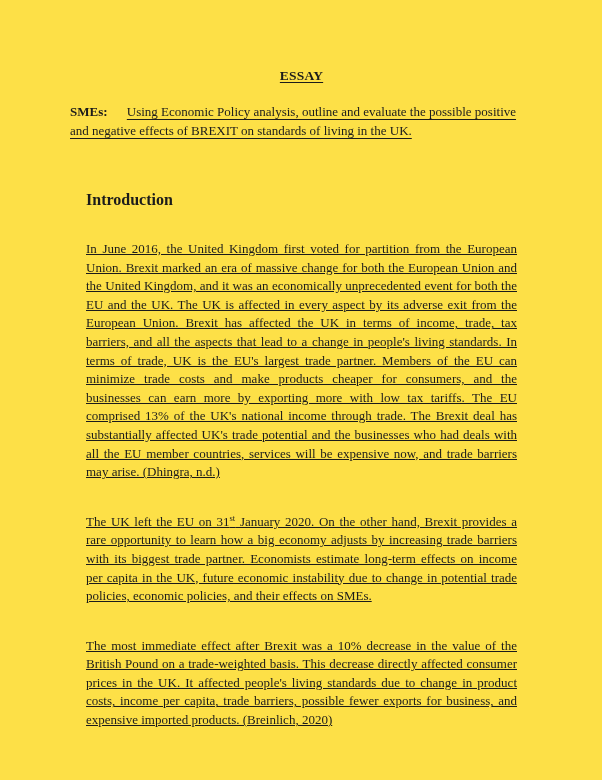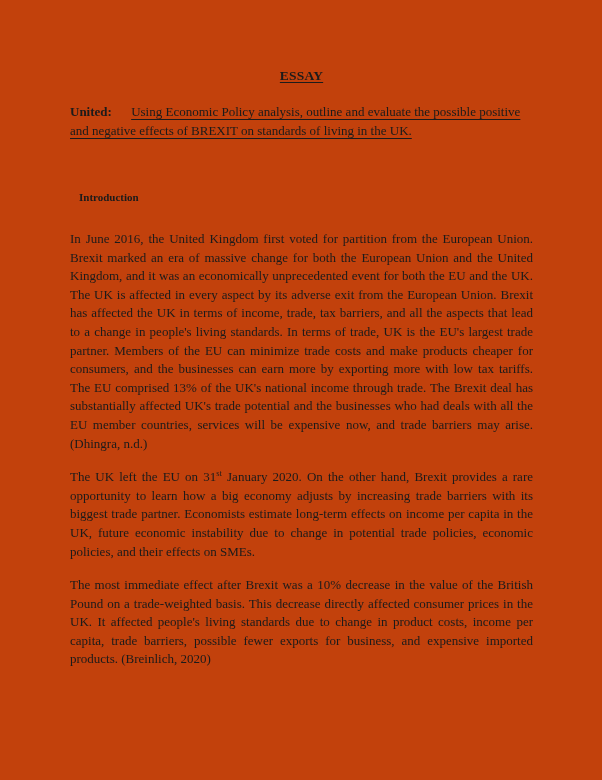--- a/index.html
+++ b/index.html
@@ -14,21 +14,21 @@
     overflow: hidden;
     font-family: "Liberation Serif", "DejaVu Serif", serif;
     color: #1b1b1b;
     -webkit-font-smoothing: antialiased;
   }
 
   .page {
     position: relative;
     width: 602px;
     height: 780px;
-    background: #c2410c;
+    background: #fde047;
     box-sizing: border-box;
   }
 
   .content {
     position: absolute;
     left: 70px;
     top: 0;
     width: 463px;
   }
 
@@ -60,55 +60,56 @@
   .topic-text {
     text-decoration: underline;
     text-underline-offset: 2.5px;
     text-decoration-thickness: 1px;
     margin-left: 16px;
   }
 
   
   .section-heading {
     font-weight: bold;
-    font-size: 11px;
+    font-size: 16px;
     line-height: 18px;
-    margin: 9px;
+    margin: 16px;
     padding-top: 35px;
   }
 
   
   .para {
     font-size: 13px;
     line-height: 18.6px;
     text-align: justify;
     text-justify: inter-word;
-    margin: 0;
+    margin: 16px;
     padding-top: 15px;
     hyphens: none;
+    text-decoration: underline;
   }
   .para:first-of-type {
     padding-top: 16px;
   }
 
   sup {
     font-size: 0.66em;
     vertical-align: super;
     line-height: 0;
   }
 </style>
 </head>
 <body>
 
 <div class="page">
   <div class="content">
 
     <h1 class="doc-title"><span class="u">ESSAY</span></h1>
 
-    <p class="topic-block"><span class="topic-label">United:</span> <span class="topic-text">Using Economic Policy analysis, outline and evaluate the possible positive and negative effects of BREXIT on standards of living in the UK.</span></p>
+    <p class="topic-block"><span class="topic-label">SMEs:</span> <span class="topic-text">Using Economic Policy analysis, outline and evaluate the possible positive and negative effects of BREXIT on standards of living in the UK.</span></p>
 
     <h2 class="section-heading">Introduction</h2>
 
     <p class="para">In June 2016, the United Kingdom first voted for partition from the European Union. Brexit marked an era of massive change for both the European Union and the United Kingdom, and it was an economically unprecedented event for both the EU and the UK. The UK is affected in every aspect by its adverse exit from the European Union. Brexit has affected the UK in terms of income, trade, tax barriers, and all the aspects that lead to a change in people's living standards. In terms of trade, UK is the EU's largest trade partner. Members of the EU can minimize trade costs and make products cheaper for consumers, and the businesses can earn more by exporting more with low tax tariffs. The EU comprised 13% of the UK's national income through trade. The Brexit deal has substantially affected UK's trade potential and the businesses who had deals with all the EU member countries, services will be expensive now, and trade barriers may arise. (Dhingra, n.d.)</p>
 
     <p class="para"><span>The UK left the EU on 31</span><sup>st</sup><span> January 2020. On the other hand, Brexit provides a rare opportunity to learn how a big economy adjusts by increasing trade barriers with its biggest trade partner. Economists estimate long-term effects on income per capita in the UK, future economic instability due to change in potential trade policies, economic policies, and their effects on SMEs.</span></p>
 
     <p class="para">The most immediate effect after Brexit was a 10% decrease in the value of the British Pound on a trade-weighted basis. This decrease directly affected consumer prices in the UK. It affected people's living standards due to change in product costs, income per capita, trade barriers, possible fewer exports for business, and expensive imported products. (Breinlich, 2020)</p>
 
   </div>

